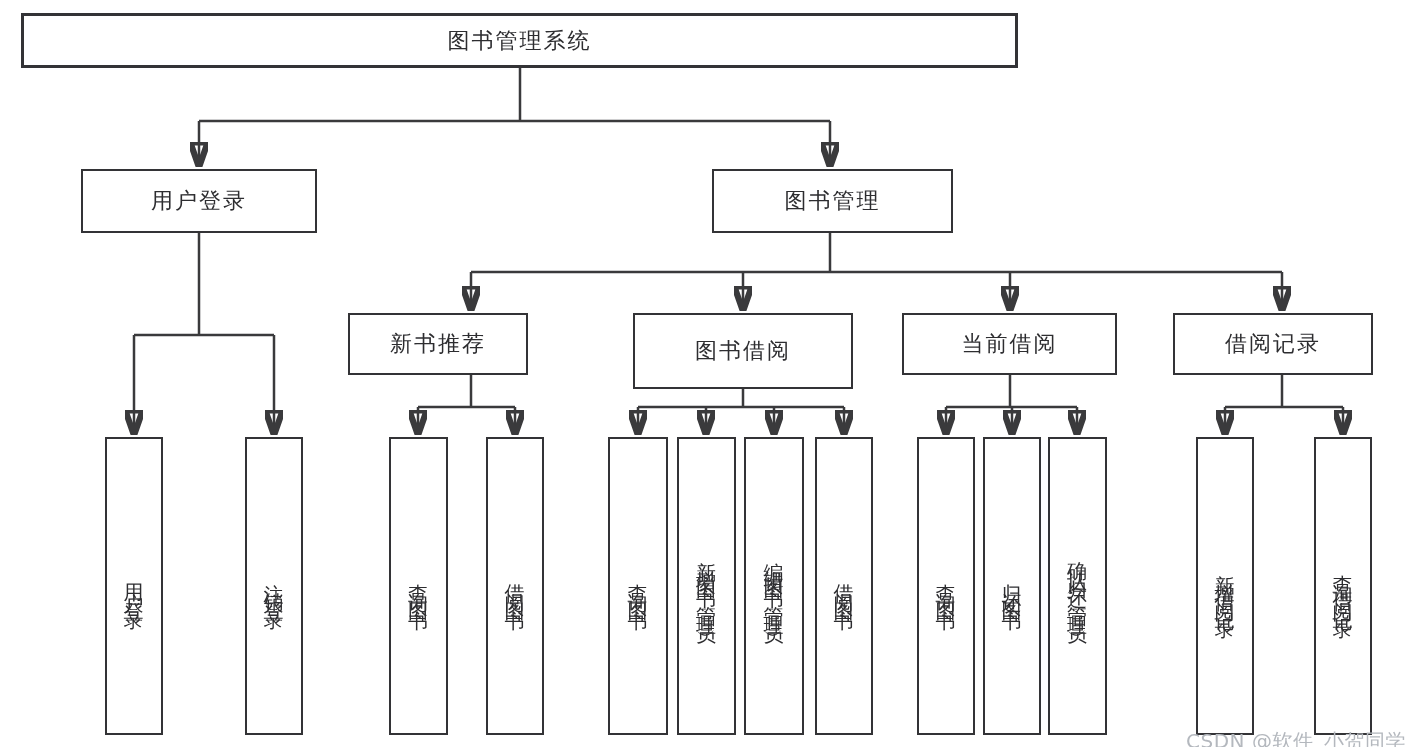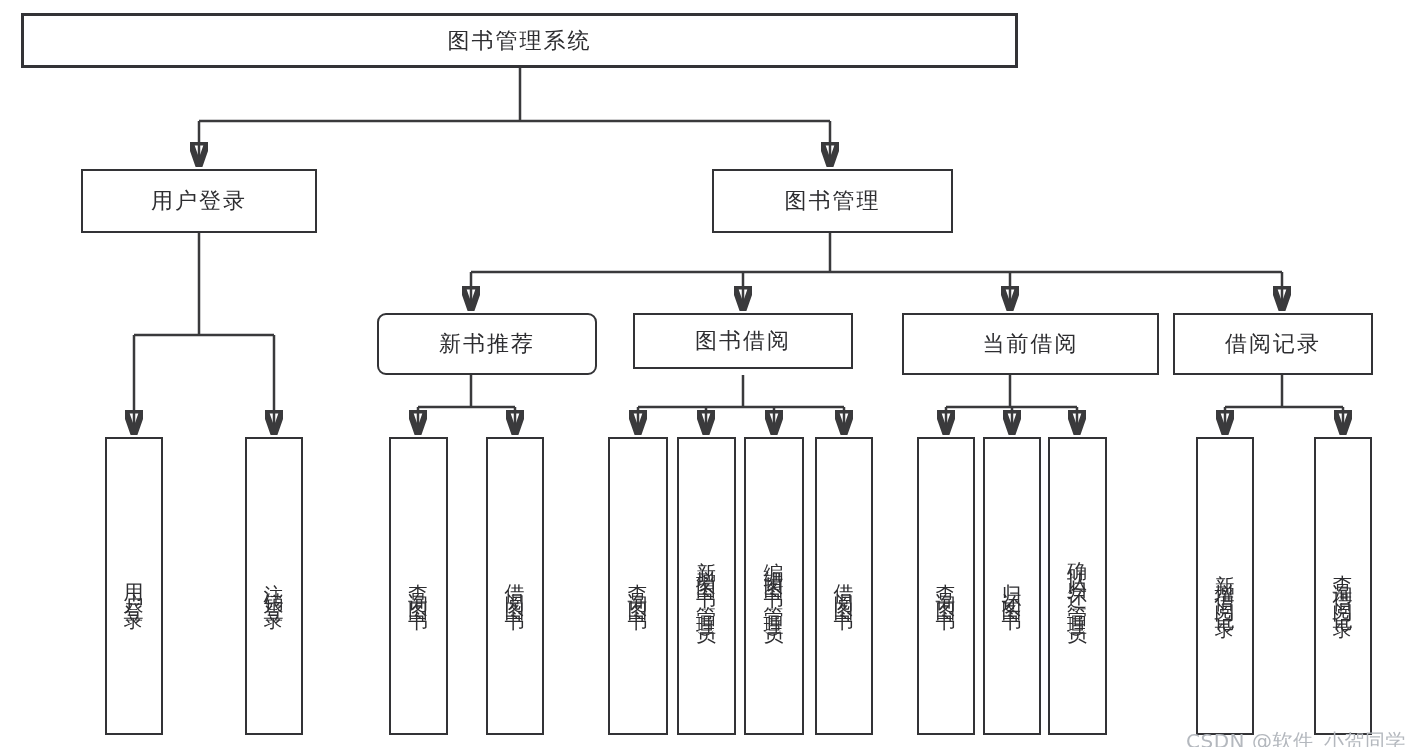--- a/index.html
+++ b/index.html
@@ -94,23 +94,23 @@
     <path d="M1282 375 V407 M1225 407 H1343"></path>
     <line x1="1225" y1="407" x2="1225" y2="434" marker-end="url(#arw)"></line>
     <line x1="1343" y1="407" x2="1343" y2="434" marker-end="url(#arw)"></line>
   </svg>
 
   <div class="box h root" style="left:21px;top:13px;width:997px;height:55px;">图书管理系统</div>
 
   <div class="box h" style="left:81px;top:169px;width:236px;height:64px;">用户登录</div>
   <div class="box h" style="left:712px;top:169px;width:241px;height:64px;">图书管理</div>
 
-  <div class="box h" style="left:377px;top:313px;width:220px;height:62px;border-radius:9px;">新书推荐</div>
-  <div class="box h" style="left:633px;top:313px;width:220px;height:56px;">图书借阅</div>
-  <div class="box h" style="left:902px;top:313px;width:257px;height:62px;">当前借阅</div>
+  <div class="box h" style="left:348px;top:313px;width:180px;height:62px;">新书推荐</div>
+  <div class="box h" style="left:633px;top:313px;width:220px;height:76px;">图书借阅</div>
+  <div class="box h" style="left:902px;top:313px;width:215px;height:62px;">当前借阅</div>
   <div class="box h" style="left:1173px;top:313px;width:200px;height:62px;">借阅记录</div>
 
   <div class="box v" style="left:105px;top:437px;width:58px;height:298px;">用户登录</div>
   <div class="box v" style="left:245px;top:437px;width:58px;height:298px;">注销登录</div>
 
   <div class="box v" style="left:389px;top:437px;width:59px;height:298px;">查询图书</div>
   <div class="box v" style="left:486px;top:437px;width:58px;height:298px;">借阅图书</div>
 
   <div class="box v" style="left:608px;top:437px;width:60px;height:298px;">查询图书</div>
   <div class="box v" style="left:677px;top:437px;width:59px;height:298px;">新增图书（管理员）</div>

